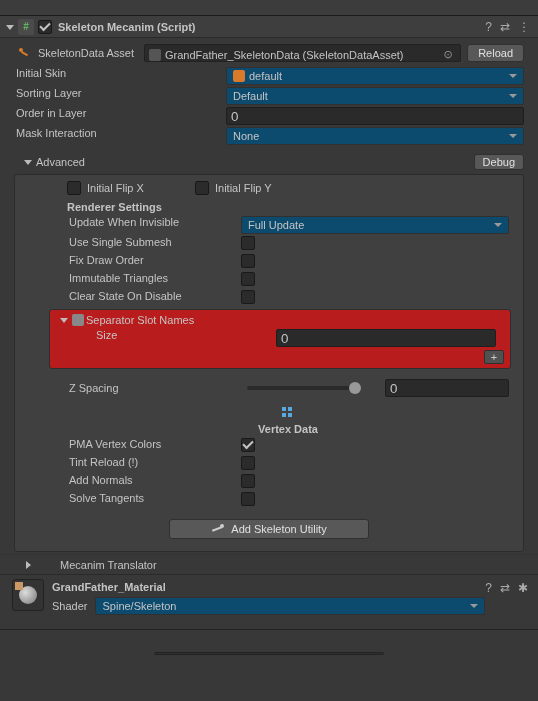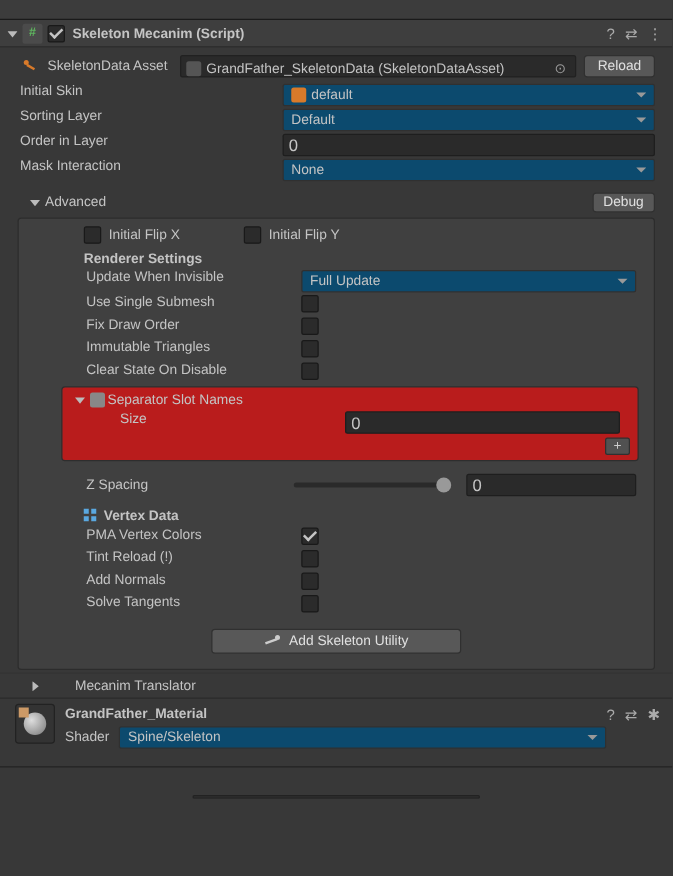--- a/index.html
+++ b/index.html
@@ -238,21 +238,21 @@
   .plus-row {
     display:flex;justify-content:flex-end;
     padding: 2px 6px;
   }
   .plus-btn {
     width:20px;height:14px;
     background:#515151;border:1px solid #303030;border-radius:2px;
     display:flex;align-items:center;justify-content:center;
     cursor:pointer;color:#ccc;font-size:11px;
   }
-  .slider-row { display:flex;align-items:center; padding:2px 14px 2px 16px; gap:6px;}
+  .slider-row { display:flex;align-items:center; padding:2px 14px 2px 16px; gap:18px;}
   .slider-row .label { width: 198px; padding-left:38px;}
   .slider-track {
     flex:1;height:4px;background:#2a2a2a;border-radius:2px;position:relative;
   }
   .slider-thumb {
     position:absolute;right:0;top:-4px;width:12px;height:12px;border-radius:50%;
     background:#999;cursor:pointer;
   }
   .slider-num {
     width:50px;height:18px;margin-left:6px;
@@ -449,21 +449,21 @@
   </div>
 
   <div class="slider-row" style="margin-top:8px;">
     <span class="label">Z Spacing</span>
     <div class="slider-track">
       <div class="slider-thumb"></div>
     </div>
     <input class="textfield slider-num" value="0" style="">
   </div>
 
-  <div class="subheader icon" style="padding-top:8px;">
+  <div class="subheader icon" style="padding-top:8px;flex-direction:column;">
     <span class="vertex-icon"></span>
     <span>Vertex Data</span>
   </div>
   <div class="row">
     <span class="label indent1">PMA Vertex Colors</span>
     <span class="checkbox checked"></span>
   </div>
   <div class="row">
     <span class="label indent1">Tint Reload (!)</span>
     <span class="checkbox"></span>

